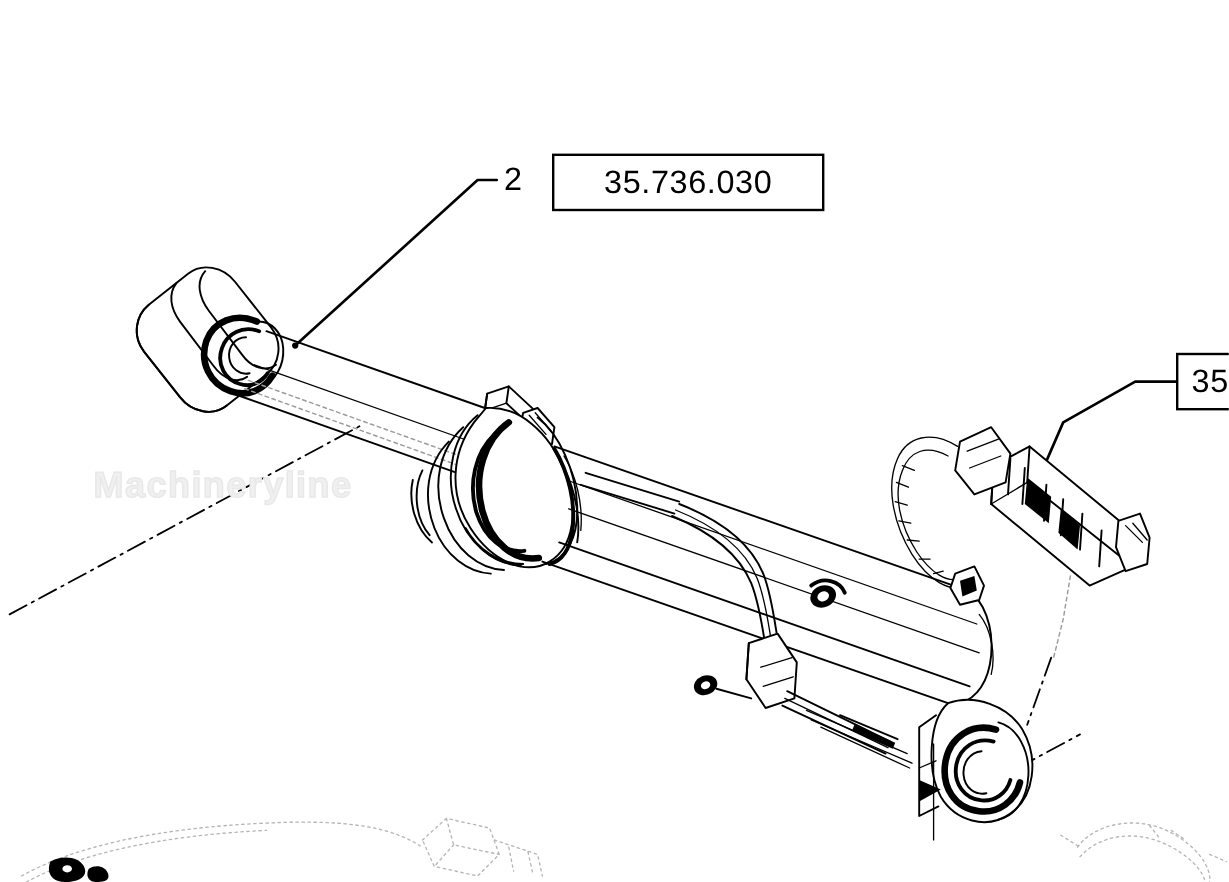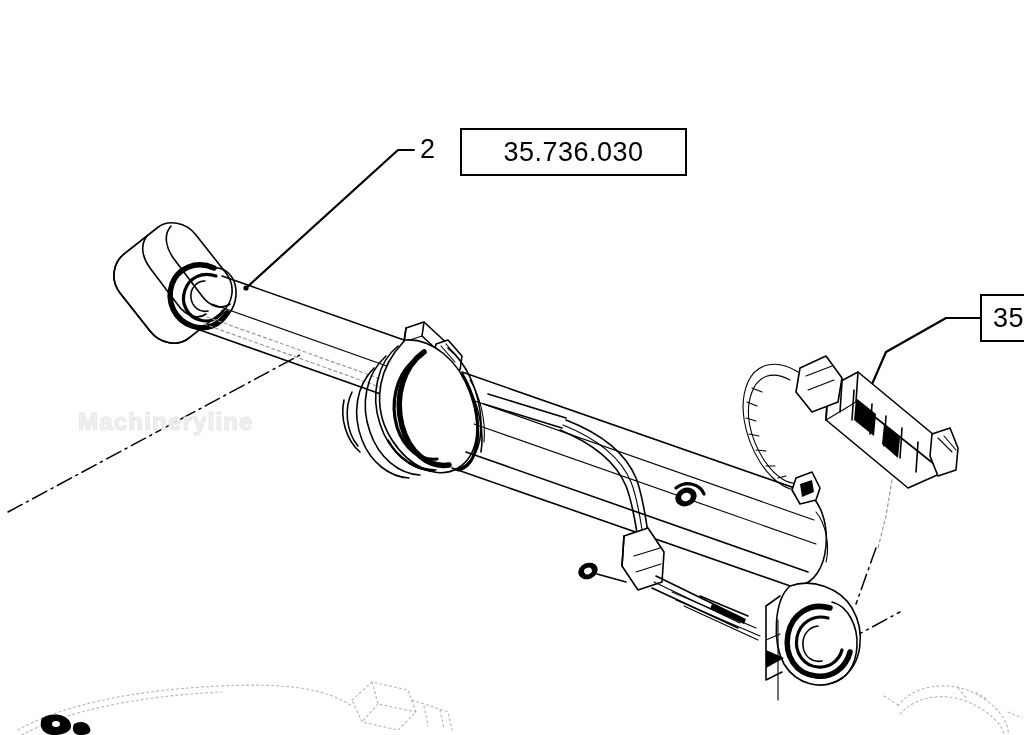--- a/index.html
+++ b/index.html
@@ -65,29 +65,28 @@
   }
   #item-number-2 {
     left: 420px;
     top: 136px;
   }
   #watermark {
     position: absolute;
     left: 78px;
     top: 388px;
     font-family: "Liberation Sans", sans-serif;
-    font-size: 24px;
+    font-size: 30px;
     font-weight: bold;
     letter-spacing: 1.2px;
     color: transparent;
     -webkit-text-stroke: 1.2px #e8e8e8;
     text-shadow: 0 0 0 #f0f0f0;
     user-select: none;
     white-space: nowrap;
-    margin-top: 20px;
   }
 </style>
 </head>
 <body>
 
 <div id="stage">
 
   <svg id="drawing" viewBox="0 0 1024 735" xmlns="http://www.w3.org/2000/svg">
     <defs>
       <style>

